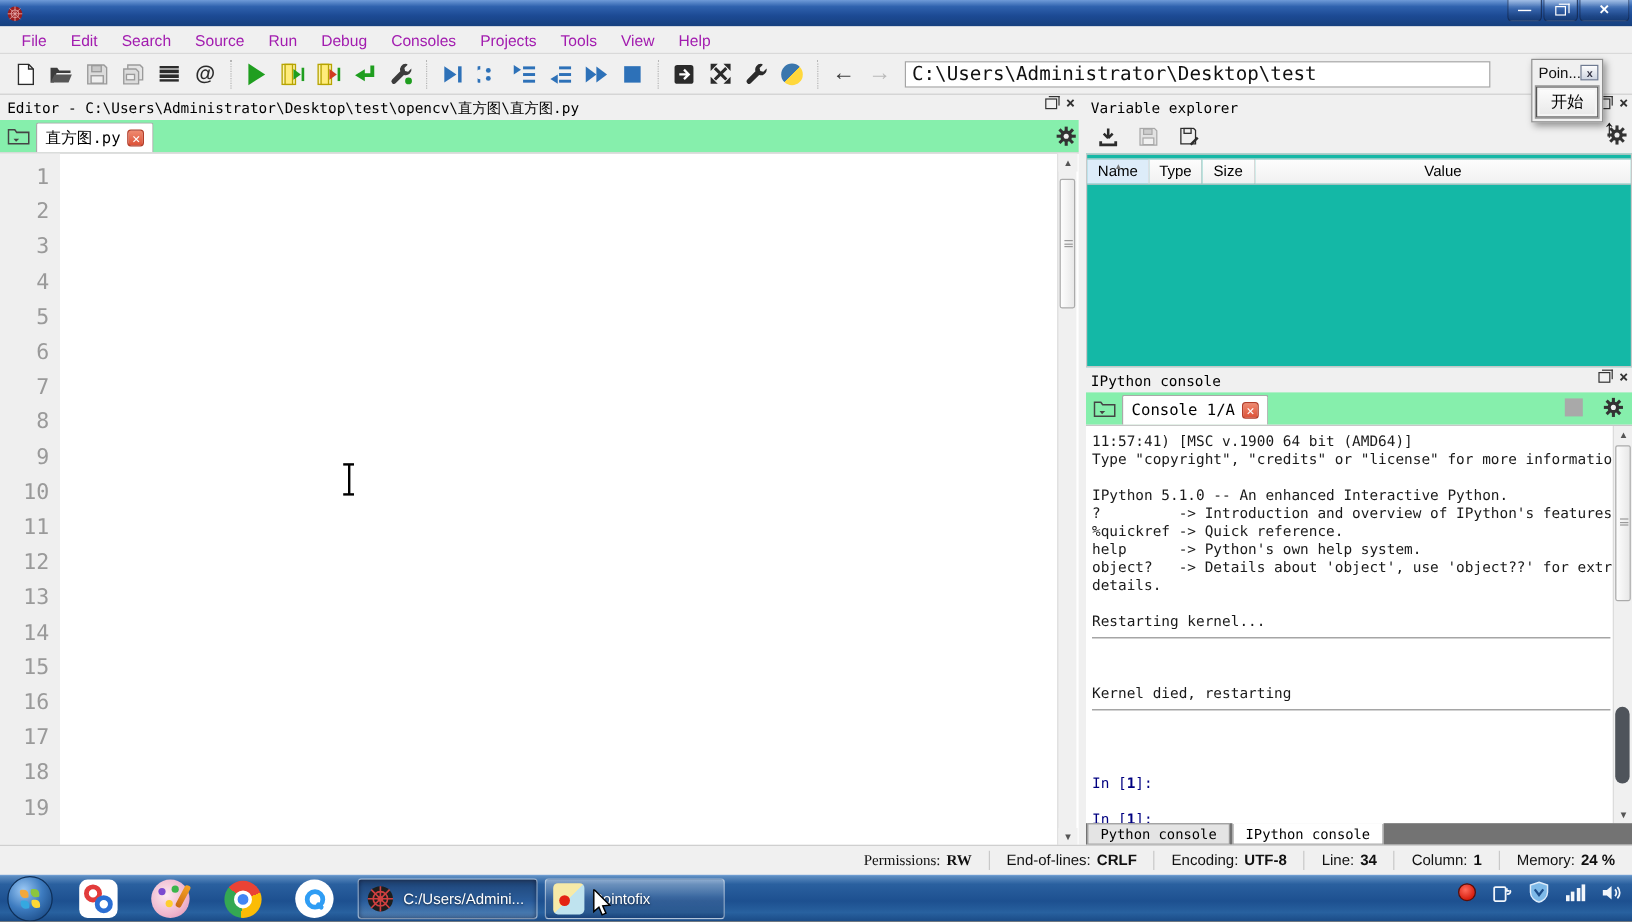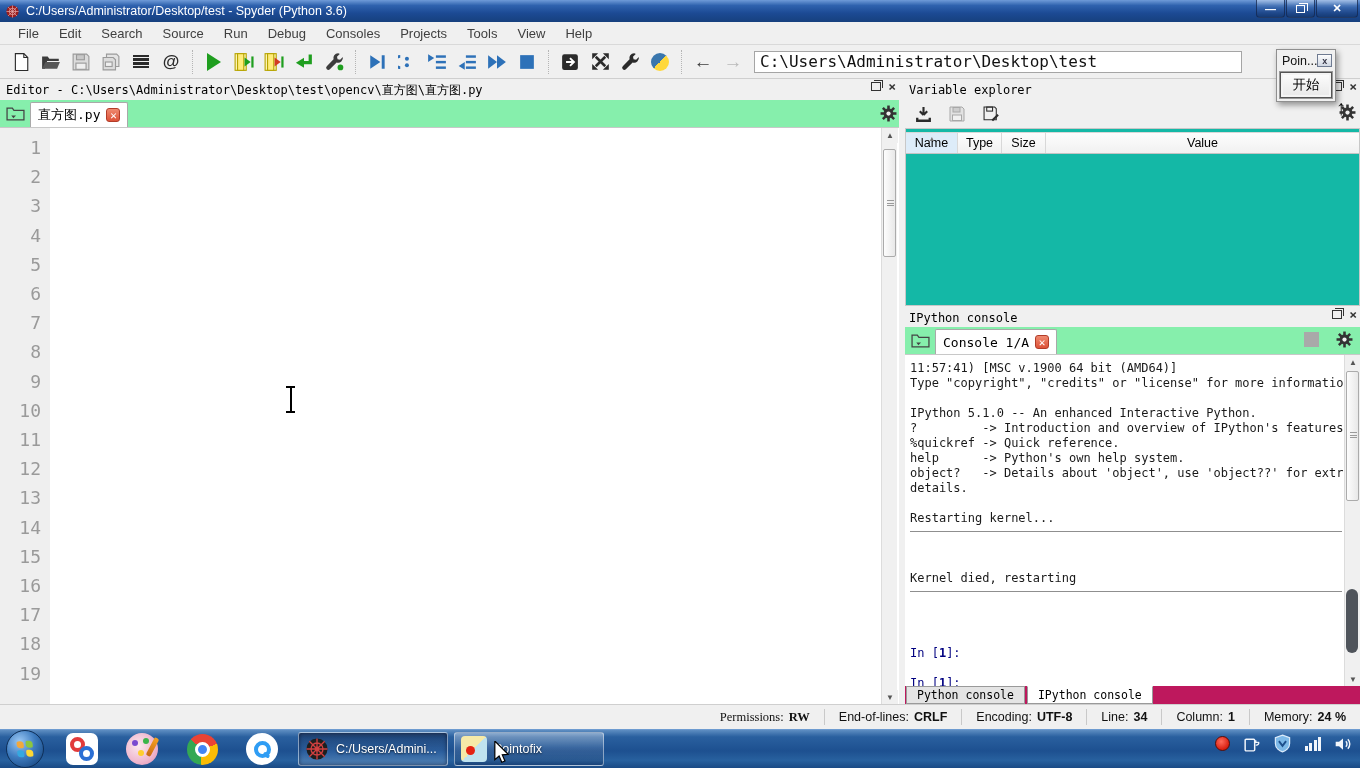--- a/index.html
+++ b/index.html
@@ -24,21 +24,21 @@
     border:1px solid rgba(20,40,80,.8); border-top:none; border-radius:0 0 4px 4px; margin-left:1px;
   }
   .winbtn.close { width:42px; }
   .glyph-restore { width:9px; height:8px; border:1px solid #fff; position:relative; background:transparent;}
   .glyph-restore::before{content:"";position:absolute;left:2px;top:-3px;width:8px;height:7px;border:1px solid #fff;border-bottom:none;border-left:none;}
 
   
   #menubar {
     position:absolute; left:0; top:22px; width:1360px; height:23px;
     background:#f0f0f0; border-bottom:1px solid #d9d9d9;
-    display:flex; align-items:center; font-size:13px; color:#404040; padding-left:8px;
+    display:flex; align-items:center; font-size:13px; color:#a21caf; padding-left:8px;
   }
   .menu-item { padding:3px 10px; }
 
   
   #toolbar {
     position:absolute; left:0; top:45px; width:1360px; height:34px;
     background:#f0f0f0; border-bottom:1px solid #cfcfcf;
     display:flex; align-items:center; padding-left:6px;
   }
   .tbtn { width:28px; height:28px; display:flex; align-items:center; justify-content:center; margin:0 1px; }
@@ -126,21 +126,21 @@
   .con-line { height:15px; }
   .con-clip { height:4px; overflow:hidden; color:#444; }
   .con-clip span { display:block; margin-top:-9px; letter-spacing:6px; }
   .con-hr { border:none; border-top:1px solid #8f8f8f; margin:5px 0 9px 0; }
   .prompt { color:#000080; }
   .prompt b { font-weight:bold; }
   #console-scroll { right:0; top:0; height:332px; }
   #console-inner-thumb { position:absolute; right:2px; top:234px; width:12px; height:64px; background:#4f545b; border-radius:6px; }
 
   
-  #console-bottom { position:absolute; left:905px; top:686px; width:455px; height:18px; background:#be185d; display:flex; padding-left:1px; }
+  #console-bottom { position:absolute; left:905px; top:686px; width:455px; height:18px; background:#737373; display:flex; padding-left:1px; }
   .btab { height:18px; display:flex; align-items:center; padding:0 10px; font-family:"DejaVu Sans Mono",monospace; font-size:11.5px; border:1px solid #9a9a9a; background:#e4e4e4; margin-right:2px; }
   .btab.active { background:#fff; border-top-color:#fff; }
 
   
   #statusbar { position:absolute; left:0; top:704px; width:1360px; height:25px; background:#f0f0f0; border-top:1px solid #cfcfcf; display:flex; align-items:center; justify-content:flex-end; font-size:12.5px; color:#111; }
   .seg { padding:0 14px; border-left:1px solid #c9c9c9; height:16px; display:flex; align-items:center; gap:5px; }
   .seg:first-child { border-left:none;font-family:Liberation Serif, serif; }
   .seg b { font-weight:bold; }
 
   
@@ -197,21 +197,20 @@
 </head>
 <body>
 
 <div id="screen">
 
   <div id="titlebar">
     <svg class="appicon" viewBox="0 0 16 16">
         <circle cx="8" cy="8" r="6.5" fill="#9b1d1d"></circle>
         <path stroke="#e9b0b0" stroke-width="0.7" fill="none" d="M8 1.5v13M1.5 8h13M3.2 3.2l9.6 9.6M12.8 3.2L3.2 12.8M8 4.5a3.5 3.5 0 010 7a3.5 3.5 0 010-7z"></path>
       </svg>
-    <span>C:/Users/Administrator/Desktop/test - Spyder (Python 3.6)</span>
     <div id="win-controls">
       <div class="winbtn">—</div>
       <div class="winbtn">
           <span class="glyph-restore"></span>
         </div>
       <div class="winbtn close">✕</div>
     </div>
   </div>
 
   <div id="menubar">

